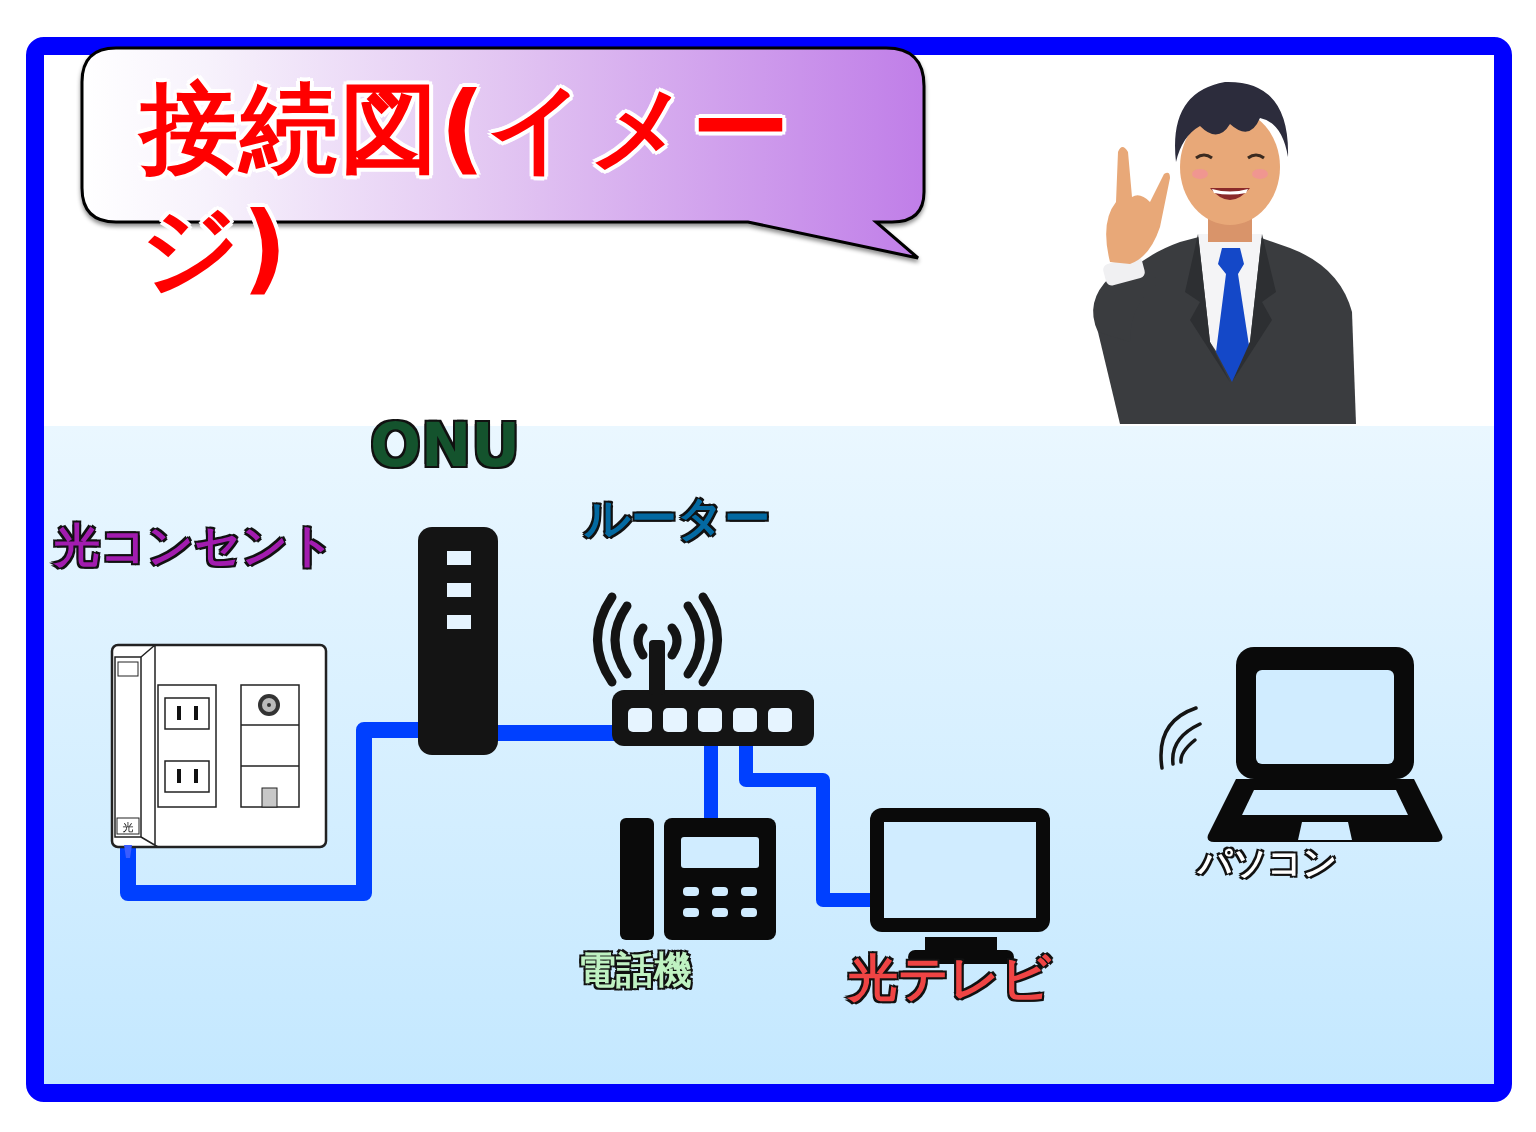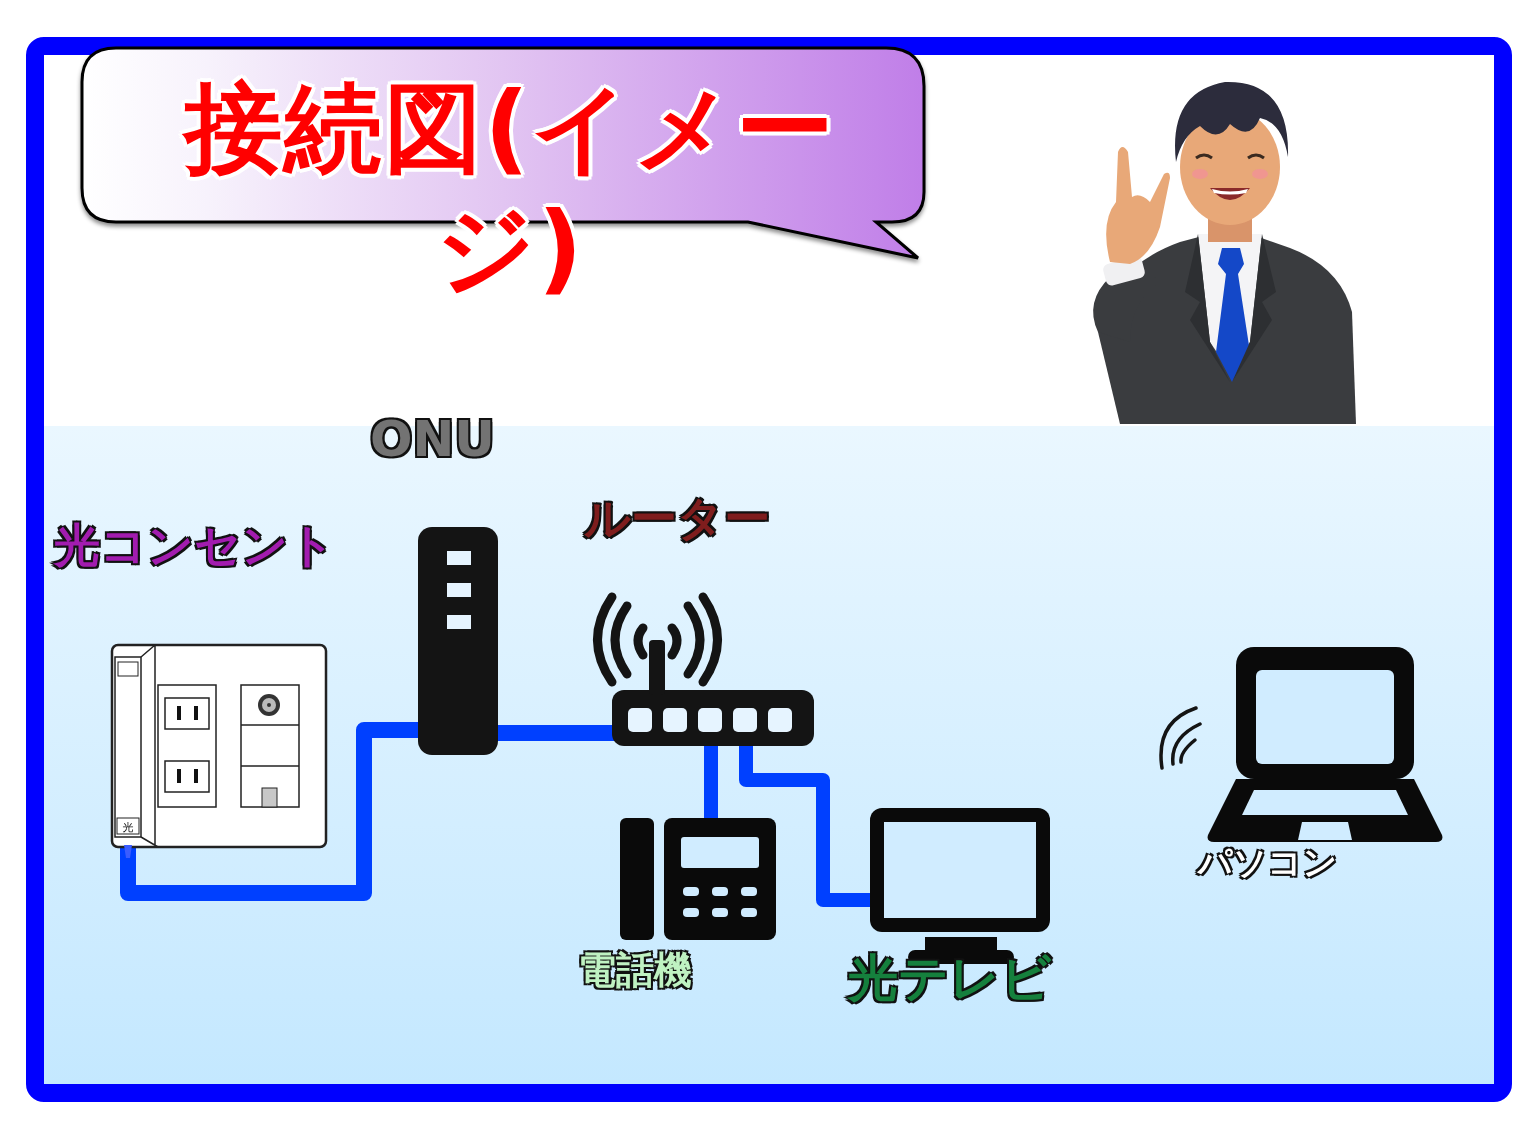--- a/index.html
+++ b/index.html
@@ -5,36 +5,36 @@
   html, body { margin:0; padding:0; background:#ffffff; }
   body { width:1536px; height:1132px; position:relative; overflow:hidden;
          font-family:"DejaVu Sans", sans-serif; }
   .frame { position:absolute; left:26px; top:37px; width:1486px; height:1065px;
            box-sizing:border-box; border:18px solid #0000ff; border-radius:18px;
            background:#ffffff; overflow:hidden; }
   .lower { position:absolute; left:0; right:0; top:371px; bottom:0;
            background:linear-gradient(to bottom,#eaf7ff 0%,#c4e8ff 100%); }
   .bubble { position:absolute; left:76px; top:42px; width:852px; height:182px; }
   .bubble svg { position:absolute; left:0; top:0; }
-  .bubble-title { position:absolute; left:64px; top:26px; width:740px; text-align:center;
+  .bubble-title { position:absolute; left:64px; top:26px; width:740px; 
                   font-size:98px; font-weight:bold; color:#ff0000; line-height:120px;
                   letter-spacing:2px;
                   text-shadow: 0 0 3px #fff, 3px 3px 0 #fff, -3px -3px 0 #fff, 3px -3px 0 #fff, -3px 3px 0 #fff,
                                0 4px 0 #fff, 4px 0 0 #fff, 0 -4px 0 #fff, -4px 0 0 #fff; }
   .label { position:absolute; font-weight:bold; white-space:nowrap;
            -webkit-text-stroke: 2px #111; paint-order: stroke fill; }
   .lbl-outlet { left:54px; top:515px; font-size:46px; color:#a21caf;
                 text-shadow:2px 2px 0 #111,-2px -2px 0 #111,2px -2px 0 #111,-2px 2px 0 #111; }
-  .lbl-onu { left:370px; top:410px; font-size:50px; color:#737373;
+  .lbl-onu { left:370px; top:410px; font-size:60px; color:#14532d;
              text-shadow:2px 2px 0 #111,-2px -2px 0 #111,2px -2px 0 #111,-2px 2px 0 #111; }
-  .lbl-router { left:584px; top:488px; font-size:46px; color:#7f1d1d;
+  .lbl-router { left:584px; top:488px; font-size:46px; color:#0369a1;
                 text-shadow:2px 2px 0 #111,-2px -2px 0 #111,2px -2px 0 #111,-2px 2px 0 #111; }
   .lbl-phone { left:578px; top:945px; font-size:38px; color:#bff2c2;
                text-shadow:2px 2px 0 #111,-2px -2px 0 #111,2px -2px 0 #111,-2px 2px 0 #111; }
-  .lbl-tv { left:848px; top:945px; font-size:50px; color:#15803d;
+  .lbl-tv { left:848px; top:945px; font-size:50px; color:#ef4444;
             text-shadow:2px 2px 0 #111,-2px -2px 0 #111,2px -2px 0 #111,-2px 2px 0 #111; }
   .lbl-pc { left:1198px; top:840px; font-size:34px; color:#ffffff;
             text-shadow:2px 2px 0 #111,-2px -2px 0 #111,2px -2px 0 #111,-2px 2px 0 #111; }
   .diagram { position:absolute; left:0; top:0; }
   .person { position:absolute; left:1050px; top:52px; }
 </style>
 </head>
 <body>
 
 <div class="frame">

